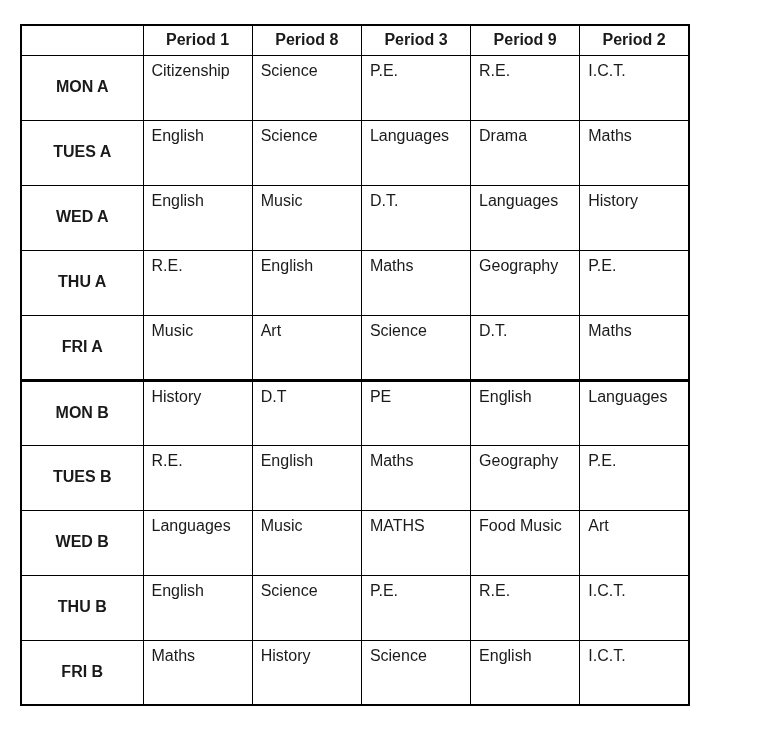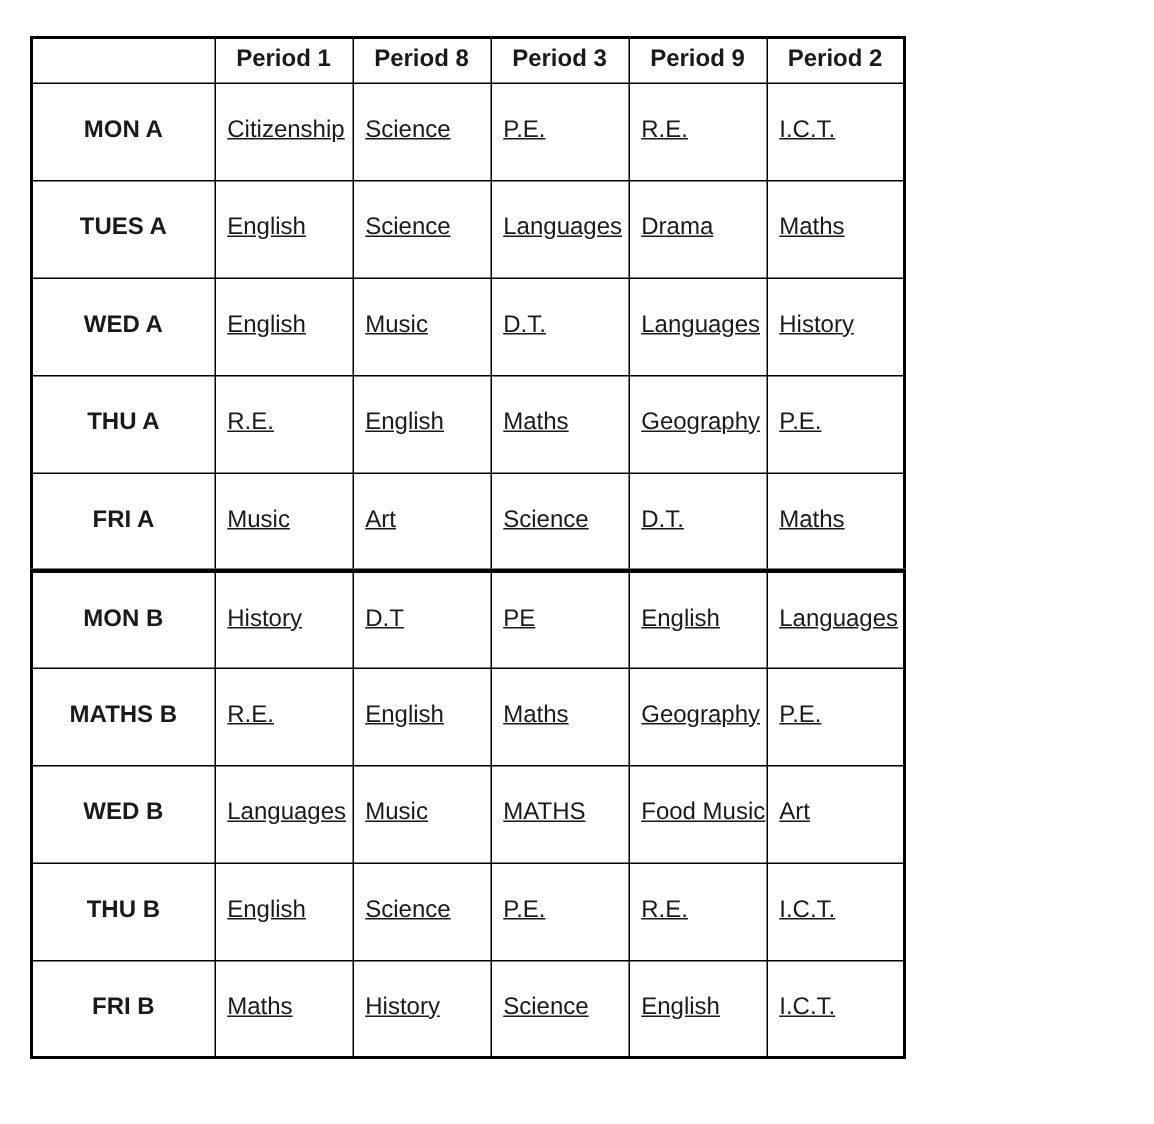--- a/index.html
+++ b/index.html
@@ -8,21 +8,21 @@
     background: #ffffff;
     width: 769px;
     height: 749px;
     font-family: "Liberation Sans", sans-serif;
     color: #1a1a1a;
   }
   table.timetable {
     position: absolute;
     left: 20px;
     top: 24px;
-    width: 584px;
+    width: 670px;
     border-collapse: collapse;
     table-layout: fixed;
     border: 2px solid #000000;
   }
   .timetable th, .timetable td {
     border: 1px solid #000000;
     font-size: 16px;
     line-height: 1.15;
     overflow: hidden;
     white-space: nowrap;
@@ -36,23 +36,22 @@
   }
   .timetable tbody tr { height: 65px; }
   .timetable tbody th.day-cell {
     font-weight: bold;
     text-align: center;
     vertical-align: middle;
     padding: 0 8px;
   }
   .timetable tbody td.subject-cell {
     vertical-align: top;
-    padding: 22px 8px 0 8px;
+    padding: 6px 8px 0 8px;
     font-weight: normal;
-    text-decoration: underline;
   }
   
   .timetable tr.week-b-start th,
   .timetable tr.week-b-start td {
     border-top: 3px solid #000000;
   }
   col.day-col { width: 122px; }
 </style>
 </head>
 <body>
@@ -119,21 +118,21 @@
     </tr>
     <tr class="week-b-start">
       <th class="day-cell">MON B</th>
       <td class="subject-cell">History</td>
       <td class="subject-cell">D.T</td>
       <td class="subject-cell">PE</td>
       <td class="subject-cell">English</td>
       <td class="subject-cell">Languages</td>
     </tr>
     <tr>
-      <th class="day-cell">MATHS B</th>
+      <th class="day-cell">TUES B</th>
       <td class="subject-cell">R.E.</td>
       <td class="subject-cell">English</td>
       <td class="subject-cell">Maths</td>
       <td class="subject-cell">Geography</td>
       <td class="subject-cell">P.E.</td>
     </tr>
     <tr>
       <th class="day-cell">WED B</th>
       <td class="subject-cell">Languages</td>
       <td class="subject-cell">Music</td>

